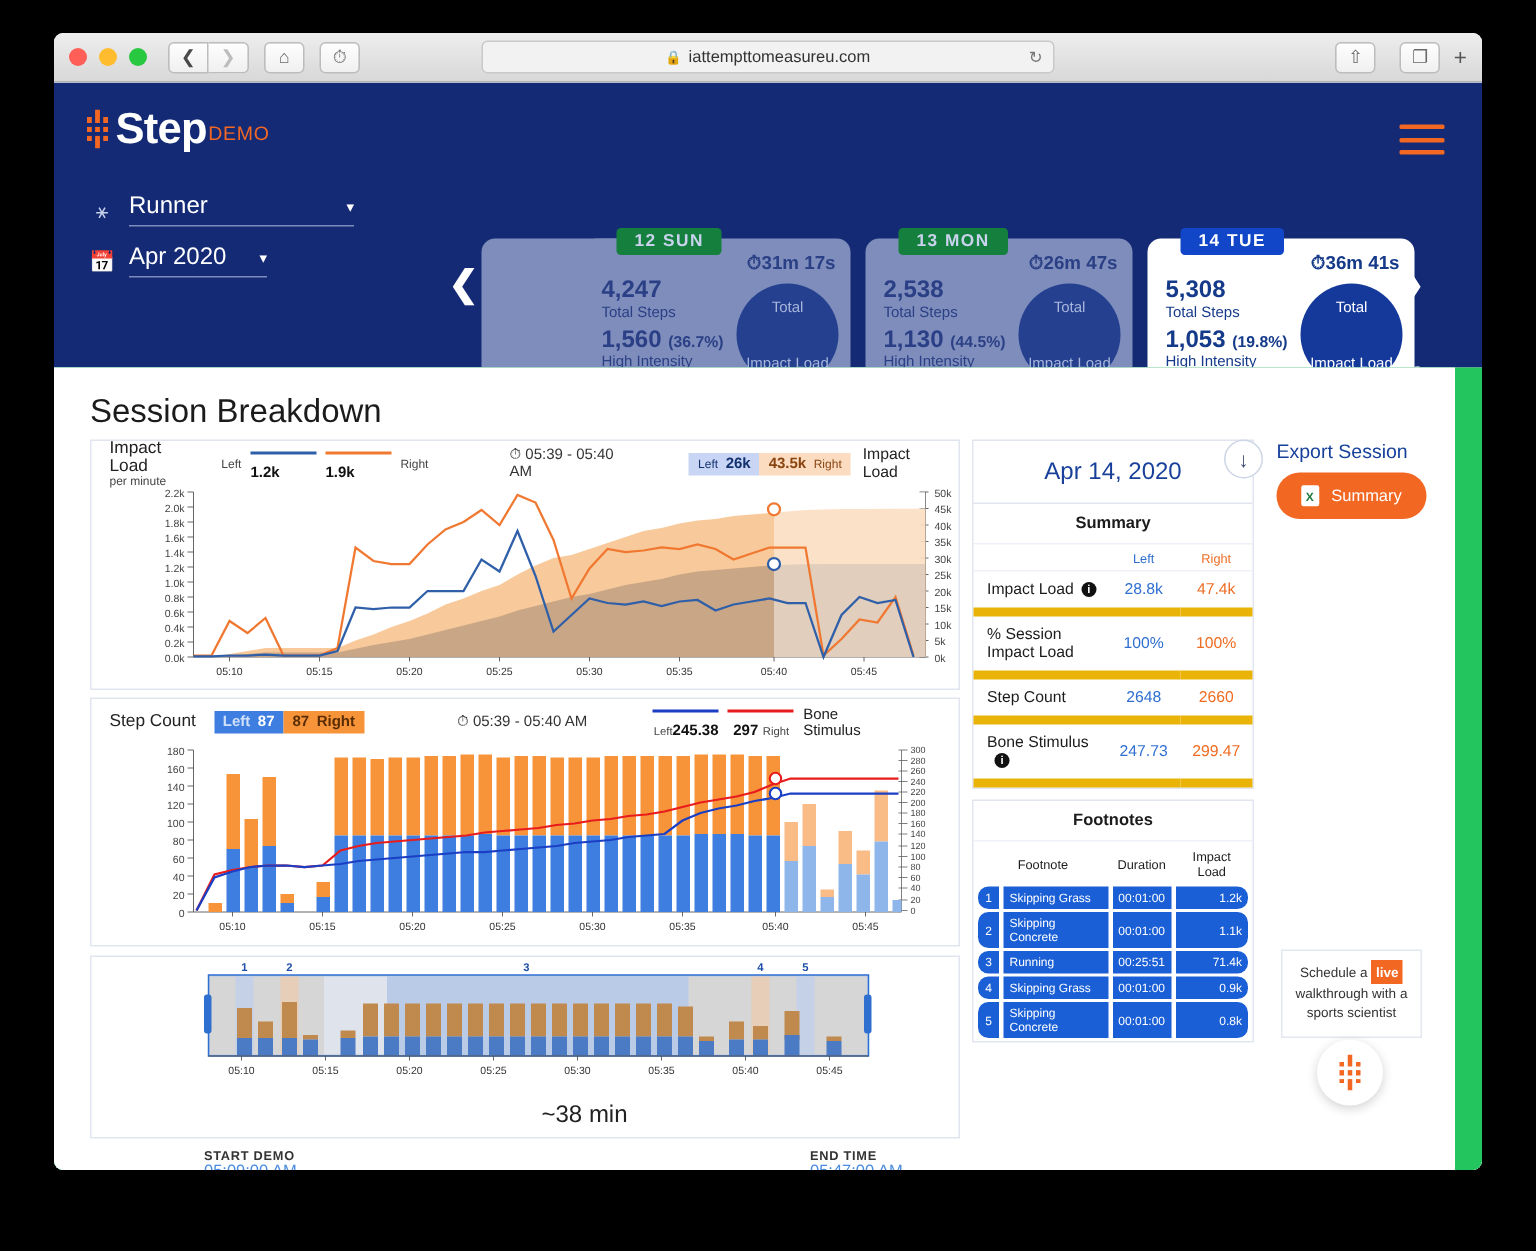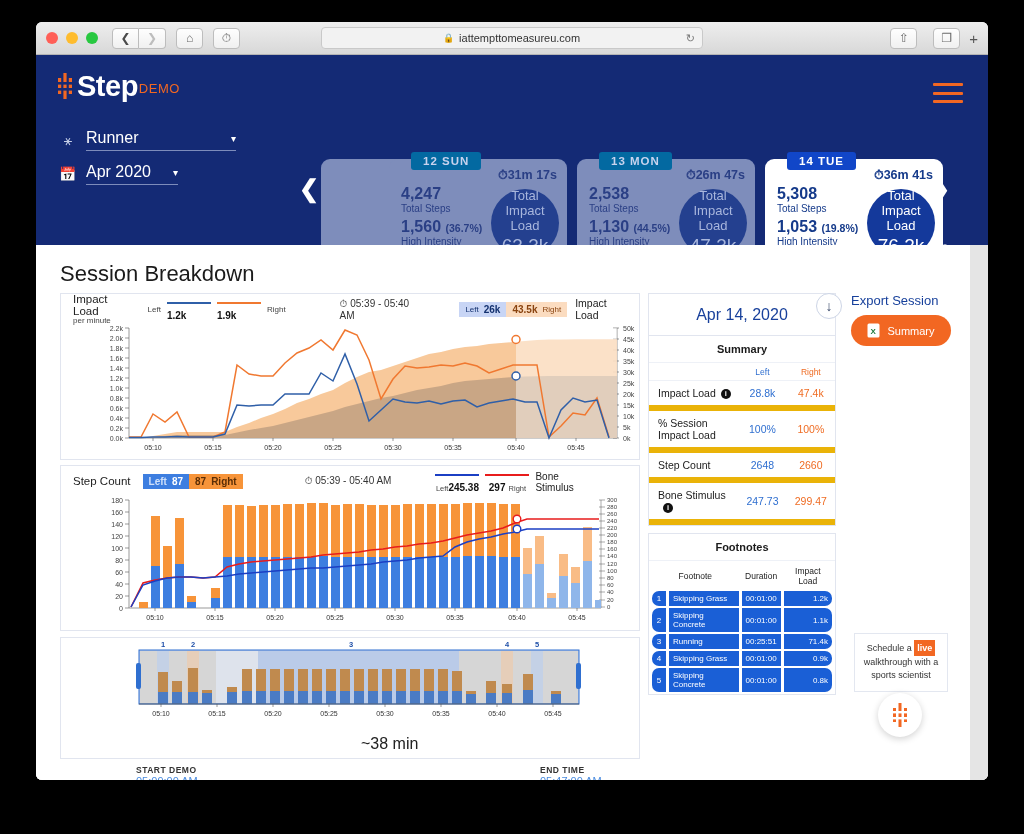--- a/index.html
+++ b/index.html
@@ -136,52 +136,52 @@
     border-radius: 9px;
     padding: 8px 10px 8px 12px;
   }
   .daycard.dim { background: #7e8dbb; color: #2a3f85; }
   .daycard.active { background: #ffffff; color: #153a8a; }
   .daycard .badge {
     position: absolute; left: 22px; top: -7px;
     font-size: 11.5px; font-weight: bold; letter-spacing: 1px;
     padding: 3px 12px; border-radius: 3px;
   }
-  .daycard.dim .badge { background: #0369a1; color: #c9d3ee; }
+  .daycard.dim .badge { background: #15803d; color: #c9d3ee; }
   .daycard.active .badge { background: #1146c8; color: #fff; }
   .daycard .dur {
     position: absolute; right: 10px; top: 9px;
     font-size: 12.5px; font-weight: bold;
   }
   .daycard .stat { margin-top: 8px; }
   .daycard .big { font-size: 16px; font-weight: bold; }
   .daycard .pct { font-size: 10.5px; font-weight: bold; margin-top: 19px; }
   .daycard .lbl { font-size: 10px; }
   .daycard .stats-wrap { margin-top: 18px; }
   .circle {
     position: absolute; right: 8px; bottom: 10px;
     width: 68px; height: 68px; border-radius: 50%;
     display: flex; flex-direction: column;
     align-items: center; justify-content: center;
     text-align: center; line-height: 1.15;
   }
   .daycard.dim .circle { background: #24408f; color: #a8b6dd; }
   .daycard.active .circle { background: #14399b; color: #fff; }
-  .circle .c-lbl { font-size: 13px; }
+  .circle .c-lbl { font-size: 10px; margin-top: 25px; }
   .circle .c-val { font-size: 19px; font-weight: 300; margin-top: 1px; }
 
   #card0 { left: 30px; width: 120px; overflow: hidden; }
   #card1 { left: 98px; }
   #card2 { left: 286px; }
   #card3 { left: 474px; }
 
   
   #body-area {
     position: relative;
-    background: #e5e5e5;
+    background: #22c55e;
     height: 535px;
     padding: 0;
   }
   #content-card {
     position: absolute;
     left: 0; top: 0; right: 0; bottom: 0;
     background: #fff;
     margin: 0 18px 0 0;
   }
   #headline {

